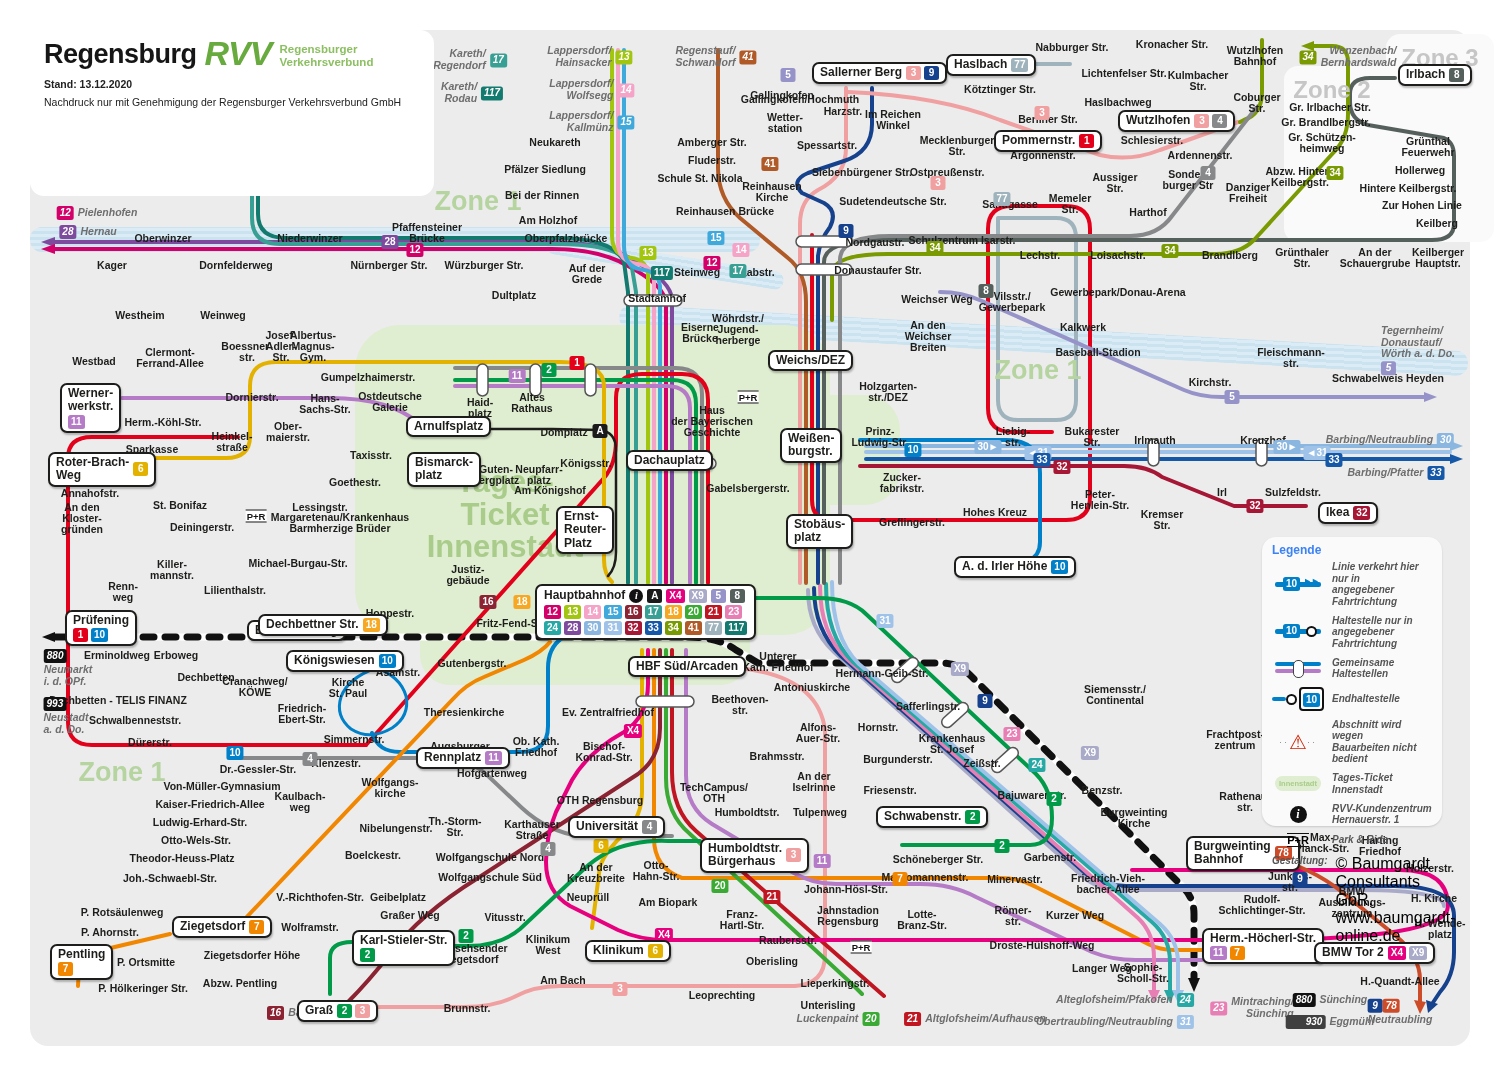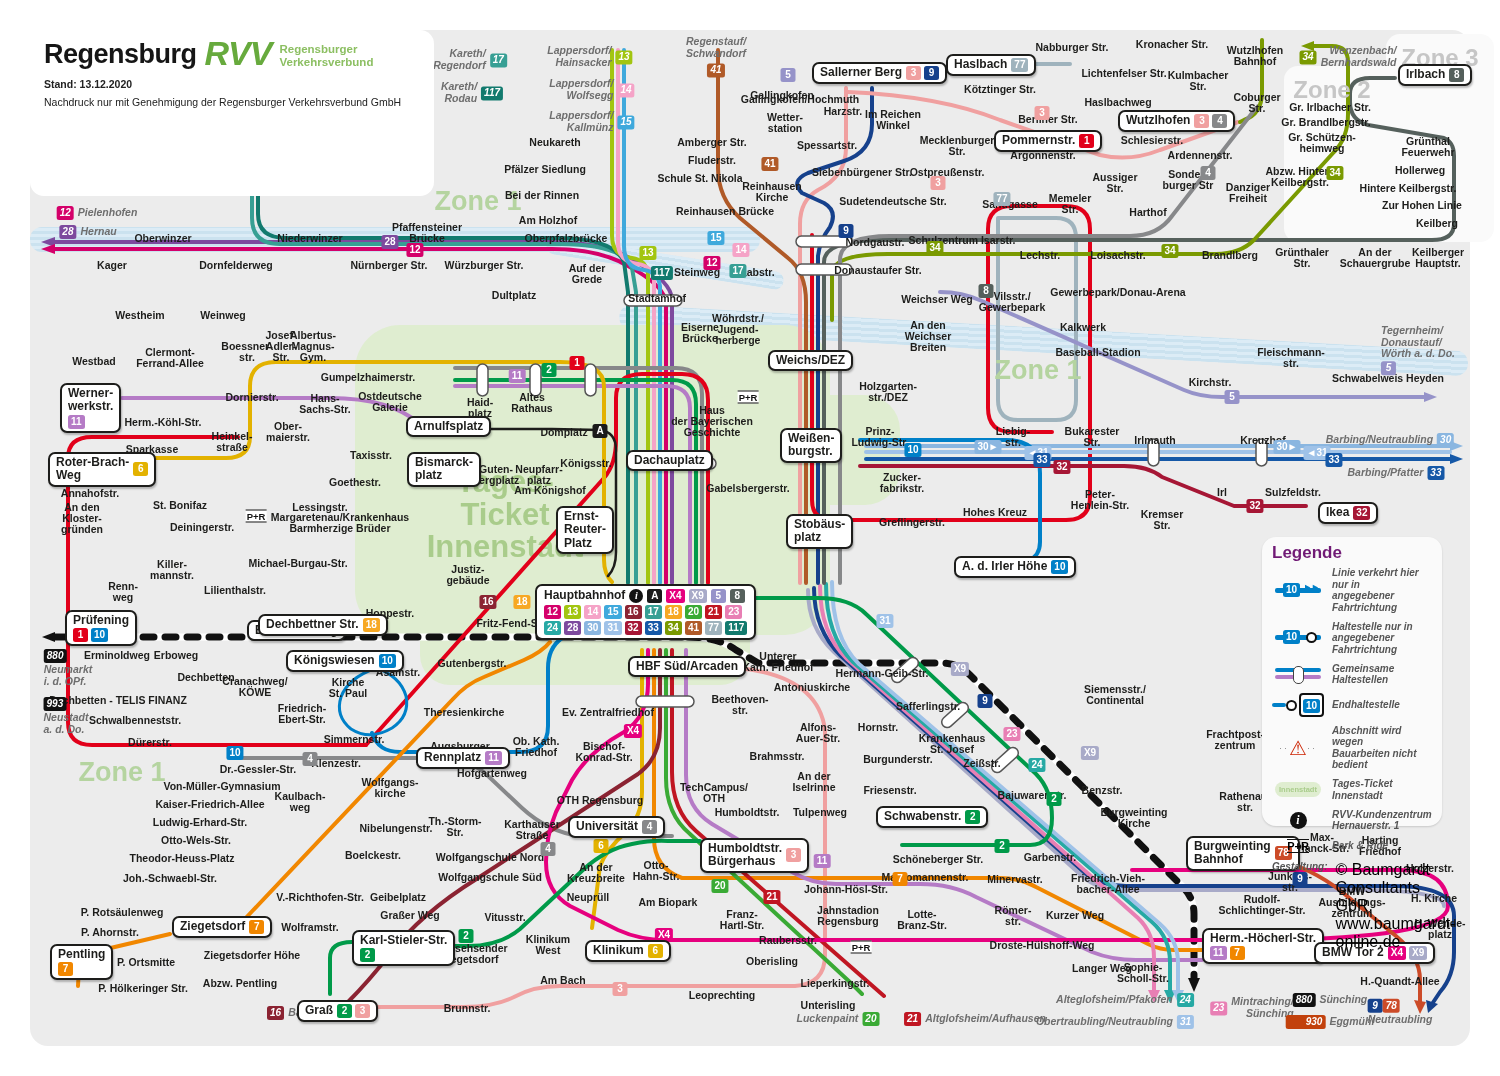--- a/index.html
+++ b/index.html
@@ -38,21 +38,21 @@
   #title{position:absolute;left:30px;top:30px;width:404px;height:166px;background:#fff;border-radius:14px;z-index:7;padding:8px 14px;box-sizing:border-box;}
   #title h1{margin:0;font-size:27px;line-height:1.06;letter-spacing:-0.5px;color:#161616;}
   #logo-row{display:flex;align-items:flex-end;gap:8px;}
   #logo{font-size:34px;font-weight:700;font-style:italic;color:#67aa3d;line-height:.9;letter-spacing:-1px;}
   #logo-sub{font-size:11.5px;font-weight:700;color:#8cbf62;line-height:1.1;}
   .tmeta{font-size:10.5px;color:#222;margin-top:5px;line-height:1.25;white-space:pre-line;}
   .tmeta.b{font-weight:700;margin-top:9px;margin-bottom:0;}
   
   #legend{position:absolute;left:1262px;top:537px;width:180px;height:289px;background:#fafafa;border-radius:14px;
           z-index:7;padding:6px 10px;box-sizing:border-box;box-shadow:0 1px 2px rgba(0,0,0,.15);}
-  #legend h2{margin:0 0 4px 0;font-size:17px;color:#701a75;}
+  #legend h2{margin:0 0 4px 0;font-size:12px;color:#3b82f6;}
   .litem{display:flex;align-items:center;gap:8px;margin-bottom:7.5px;}
   .litem .txt{font-style:italic;font-weight:700;font-size:10px;line-height:1.15;color:#555;white-space:pre-line;}
   .lic{width:52px;flex:0 0 52px;display:flex;align-items:center;justify-content:center;position:relative;}
   .lbar{position:relative;width:46px;height:5px;background:#0080c8;border-radius:2px;display:flex;align-items:center;justify-content:center;}
   .lbar .bdg{position:absolute;left:8px;top:-5px;}
   .arrglyph{color:#0080c8;font-size:9px;letter-spacing:-1px;position:absolute;right:2px;top:-6px;}
   .ring{position:absolute;right:4px;top:-3px;width:7px;height:7px;background:#fff;border:2px solid #111;border-radius:50%;}
   .dbl{width:46px;height:12px;position:relative;}
   .dbl i{position:absolute;left:0;width:46px;height:4px;border-radius:2px;}
   .pillic{position:absolute;left:18px;top:-2px;width:9px;height:16px;background:#fff;border:1.5px solid #444;border-radius:5px;}
@@ -636,21 +636,21 @@
       <div class="edge" style="left: 470px; top: 60px;"><span>Kareth/
 Regendorf</span><span class="brow"><span class="bdg" style="background: rgb(55, 159, 148);">17</span></span></div>
       <div class="edge" style="left: 472px; top: 93px;"><span>Kareth/
 Rodau</span><span class="brow"><span class="bdg" style="background: rgb(18, 122, 110);">117</span></span></div>
       <div class="edge" style="left: 590px; top: 57px;"><span>Lappersdorf/
 Hainsacker</span><span class="brow"><span class="bdg" style="background: rgb(162, 197, 16);">13</span></span></div>
       <div class="edge" style="left: 592px; top: 90px;"><span>Lappersdorf/
 Wolfsegg</span><span class="brow"><span class="bdg" style="background: rgb(245, 163, 199);">14</span></span></div>
       <div class="edge" style="left: 592px; top: 122px;"><span>Lappersdorf/
 Kallmünz</span><span class="brow"><span class="bdg" style="background: rgb(63, 169, 220);">15</span></span></div>
-      <div class="edge" style="left: 716px; top: 57px; flex-direction: column;"><span>Regenstauf/
+      <div class="edge" style="left: 716px; top: 57px;"><span>Regenstauf/
 Schwandorf</span><span class="brow"><span class="bdg" style="background: rgb(176, 90, 40);">41</span></span></div>
       <div class="edge" style="left: 1348px; top: 57px;"><span class="brow"><span class="bdg" style="background: rgb(122, 154, 1);">34</span></span><span>Wenzenbach/
 Bernhardswald</span></div>
       <div class="edge" style="left: 97px; top: 213px;"><span class="brow"><span class="bdg" style="background: rgb(212, 0, 106);">12</span></span><span>Pielenhofen</span></div>
       <div class="edge" style="left: 88px; top: 232px;"><span class="brow"><span class="bdg" style="background: rgb(125, 74, 158);">28</span></span><span>Hernau</span></div>
       <div class="edge col" style="left: 68px; top: 668px;"><span class="brow"><span class="bdg" style="background: rgb(17, 17, 17);">880</span></span><span>Neumarkt
 i. d. OPf.</span></div>
       <div class="edge col" style="left: 66px; top: 716px;"><span class="brow"><span class="bdg" style="background: rgb(17, 17, 17);">993</span></span><span>Neustadt
 a. d. Do.</span></div>
       <div class="edge" style="left: 1390px; top: 440px;"><span>Barbing/Neutraubling</span><span class="brow"><span class="bdg" style="background: rgb(138, 182, 224);">30</span></span></div>
@@ -659,21 +659,21 @@
 Donaustauf/
 Wörth a. d. Do.</span><span class="brow"><span class="bdg" style="background: rgb(150, 147, 201);">5</span></span></div>
       <div class="edge" style="left: 308px; top: 1013px;"><span class="brow"><span class="bdg" style="background: rgb(139, 35, 50);">16</span></span><span>Bad Abbach</span></div>
       <div class="edge" style="left: 838px; top: 1019px;"><span>Luckenpaint</span><span class="brow"><span class="bdg" style="background: rgb(58, 170, 53);">20</span></span></div>
       <div class="edge" style="left: 975px; top: 1019px;"><span class="brow"><span class="bdg" style="background: rgb(192, 22, 34);">21</span></span><span>Altglofsheim/Aufhausen</span></div>
       <div class="edge" style="left: 1125px; top: 1000px;"><span>Alteglofsheim/Pfakofen</span><span class="brow"><span class="bdg" style="background: rgb(38, 169, 164);">24</span></span></div>
       <div class="edge" style="left: 1115px; top: 1022px;"><span>Obertraubling/Neutraubling</span><span class="brow"><span class="bdg" style="background: rgb(159, 194, 232);">31</span></span></div>
       <div class="edge" style="left: 1252px; top: 1008px;"><span class="brow"><span class="bdg" style="background: rgb(232, 127, 180);">23</span></span><span>Mintraching/
 Sünching</span></div>
       <div class="edge" style="left: 1330px; top: 1000px;"><span class="brow"><span class="bdg" style="background: rgb(17, 17, 17);">880</span></span><span>Sünching</span></div>
-      <div class="edge" style="left: 1330px; top: 1022px;"><span class="brow"><span class="bdg" style="background: #c2410c; padding-left: 20px;">930</span></span><span>Eggmühl</span></div>
+      <div class="edge" style="left: 1330px; top: 1022px;"><span class="brow"><span class="bdg" style="background: #404040; padding-left: 20px;">930</span></span><span>Eggmühl</span></div>
       <div class="edge col" style="left: 1400px; top: 1012px;"><span class="brow"><span class="bdg" style="background: rgb(22, 65, 140);">9</span><span class="bdg" style="background: rgb(204, 75, 40);">78</span></span><span>Neutraubling</span></div>
     </div>
 
   <div id="title">
     <div id="logo-row">
       <h1>Regensburg</h1>
       <span id="logo">RVV</span>
       <span id="logo-sub" style="white-space:pre-line">Regensburger
 Verkehrsverbund</span>
     </div>

